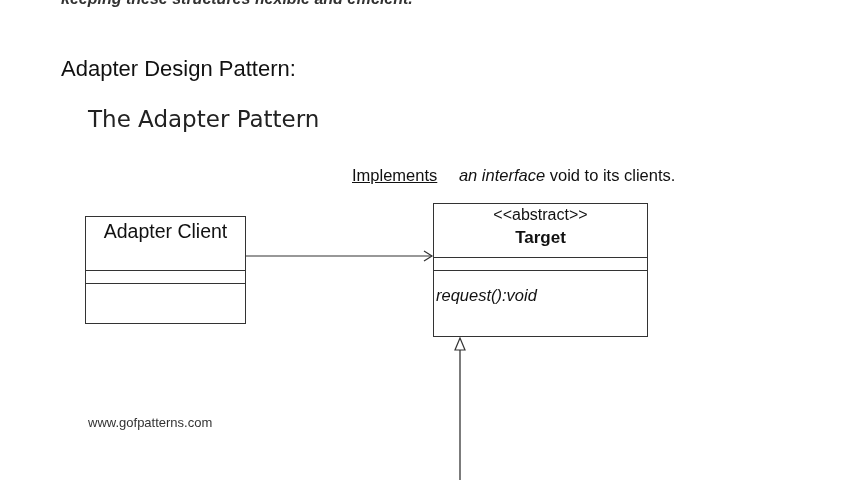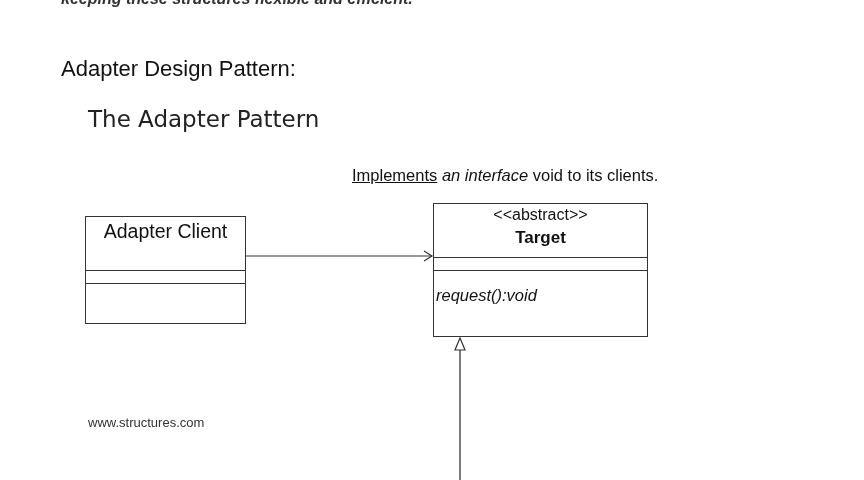--- a/index.html
+++ b/index.html
@@ -3,21 +3,21 @@
 <meta charset="utf-8">
 <style>
   html, body { margin:0; padding:0; }
   body { width:864px; height:480px; background:#ffffff; position:relative; overflow:hidden; font-family:"Liberation Sans", sans-serif; color:#1a1a1a; }
   .top-text { position:absolute; left:61px; top:-10px; font-size:16px; font-style:italic; font-weight:bold; color:#333; white-space:nowrap; }
   .section-heading { position:absolute; left:61px; top:56px; font-size:22px; color:#111; white-space:nowrap; }
   .diagram { position:absolute; left:0; top:0; width:864px; height:416px; }
   .diagram-title { position:absolute; left:88px; top:106px; font-family:"DejaVu Sans", sans-serif; font-size:23px; color:#222; white-space:nowrap; }
   .annotation { position:absolute; left:352px; top:166px; font-size:16.5px; color:#111; white-space:nowrap; }
   .annotation .u { text-decoration:underline; }
-  .annotation .i { font-style:italic; }
+  .annotation .i { font-style:italic;margin-left:17px; }
   .uml-box { position:absolute; border:1px solid #333; background:#fff; box-sizing:border-box; }
   .client-box { left:85px; top:216px; width:161px; height:108px; }
   .client-name { position:absolute; left:0; right:0; top:3px; text-align:center; font-size:19.5px; color:#111; }
   .target-box { left:433px; top:203px; width:215px; height:134px; }
   .stereotype { position:absolute; left:0; right:0; top:2px; text-align:center; font-size:16px; color:#111; }
   .target-name { position:absolute; left:0; right:0; top:24px; text-align:center; font-size:17px; font-weight:bold; color:#111; }
   .method { position:absolute; left:2px; top:82px; font-size:16.5px; font-style:italic; color:#111; }
   .hline { position:absolute; left:0; right:0; height:0; border-top:1px solid #333; }
   .footer-link { position:absolute; left:88px; top:415px; font-size:13px; color:#333; white-space:nowrap; }
   svg.connectors { position:absolute; left:0; top:0; }
@@ -53,14 +53,14 @@
   </div>
 
   <div class="uml-box target-box">
     <div class="stereotype">&lt;&lt;abstract&gt;&gt;</div>
     <div class="target-name">Target</div>
     <div class="hline" style="top:53px"></div>
     <div class="hline" style="top:66px"></div>
     <div class="method">request():void</div>
   </div>
 
-  <div class="footer-link">www.structures.com</div>
+  <div class="footer-link">www.gofpatterns.com</div>
 </div>
 
 </body></html>

